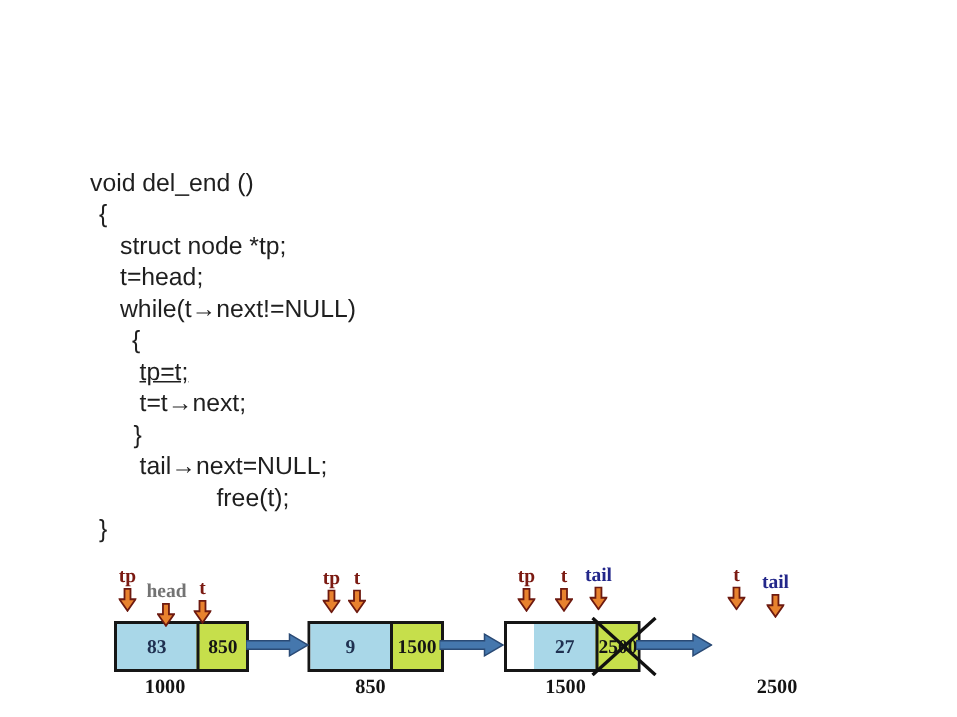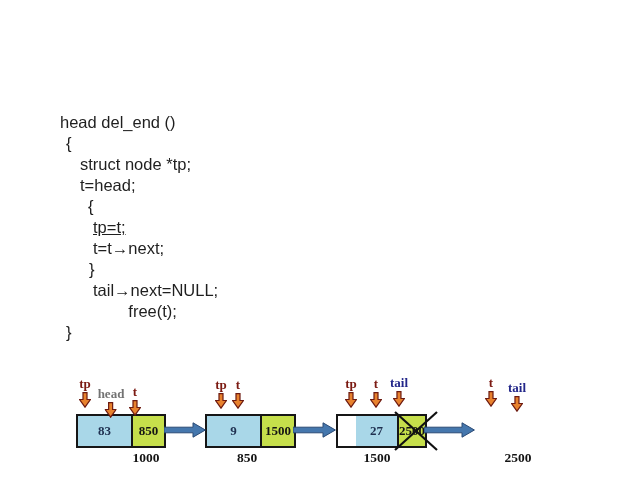--- a/index.html
+++ b/index.html
@@ -41,40 +41,41 @@
     line-height:12px; white-space:nowrap;
   }
   .ptr-label svg { margin-top:2px; }
   .connector { position:absolute; }
 </style>
 </head>
 <body>
 
 <div class="stage">
   <div id="code">
-      <div class="code-line" style="left: 60px;">head del_end ()</div>
+      <div class="code-line" style="left: 60px;">void del_end ()</div>
       <div class="code-line" style="left: 66px;">{</div>
       <div class="code-line" style="left: 80px;">struct node *tp;</div>
       <div class="code-line" style="left: 80px;">t=head;</div>
+      <div class="code-line" style="left: 80px;">while(t→next!=NULL)</div>
       <div class="code-line" style="left: 88px;">{</div>
       <div class="code-line" style="left: 93px; text-decoration: underline;">tp=t;</div>
       <div class="code-line" style="left: 93px;">t=t→next;</div>
       <div class="code-line" style="left: 89px;">}</div>
       <div class="code-line" style="left: 93px;">tail→next=NULL;</div>
       <div class="code-line" style="left: 90px; text-align: center;">free(t);</div>
       <div class="code-line" style="left: 66px;">}</div>
     </div>
   <div id="diagram">
       <div class="node" style="left: 76px; top: 414px; width: 90px; height: 34px; border-color: rgb(22, 22, 22);">
         <div class="cell" style="width: 53px; background: rgb(169, 215, 232); color: rgb(31, 48, 80);">83</div>
         <div class="cell ptr" style="width: 33px; background: rgb(198, 223, 75); color: rgb(20, 20, 20); border-left-color: rgb(22, 22, 22);">
           <span>850</span>
         </div>
       </div>
-      <div class="addr" style="left: 110px; top: 450px; margin-left: 36px;">1000</div>
+      <div class="addr" style="left: 110px; top: 450px;">1000</div>
       <div class="ptr-label" style="left: 85px; top: 378px; color: rgb(123, 26, 18);">
         <span>tp</span>
         <svg width="12" height="16" viewBox="0 0 12 16">
           <path d="M4 0.6 H8 V7.5 H11.4 L6 15.2 L0.6 7.5 H4 Z" fill="#E8822E" stroke="#6D1A10" stroke-width="1.2"></path>
         </svg>
       </div>
       <div class="ptr-label" style="left: 111px; top: 388px; color: #737373;">
         <span>head</span>
         <svg width="12" height="16" viewBox="0 0 12 16">
           <path d="M4 0.6 H8 V7.5 H11.4 L6 15.2 L0.6 7.5 H4 Z" fill="#E8822E" stroke="#6D1A10" stroke-width="1.2"></path>

